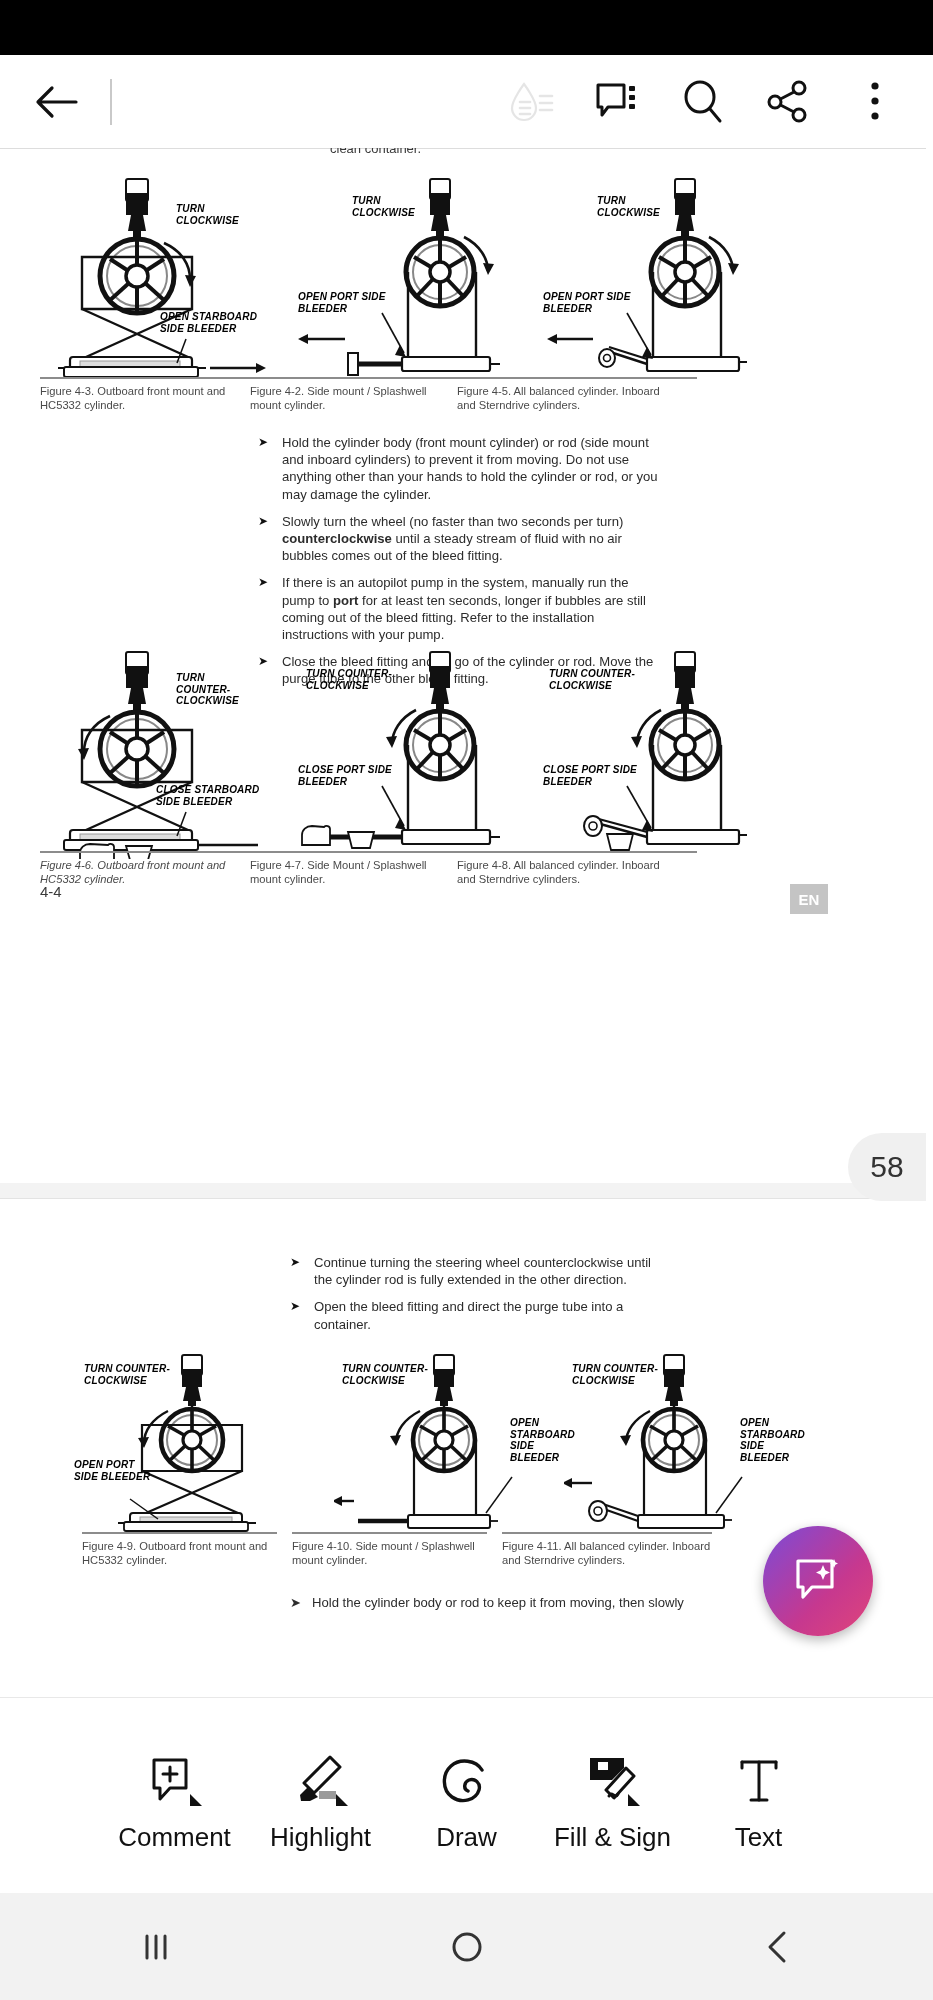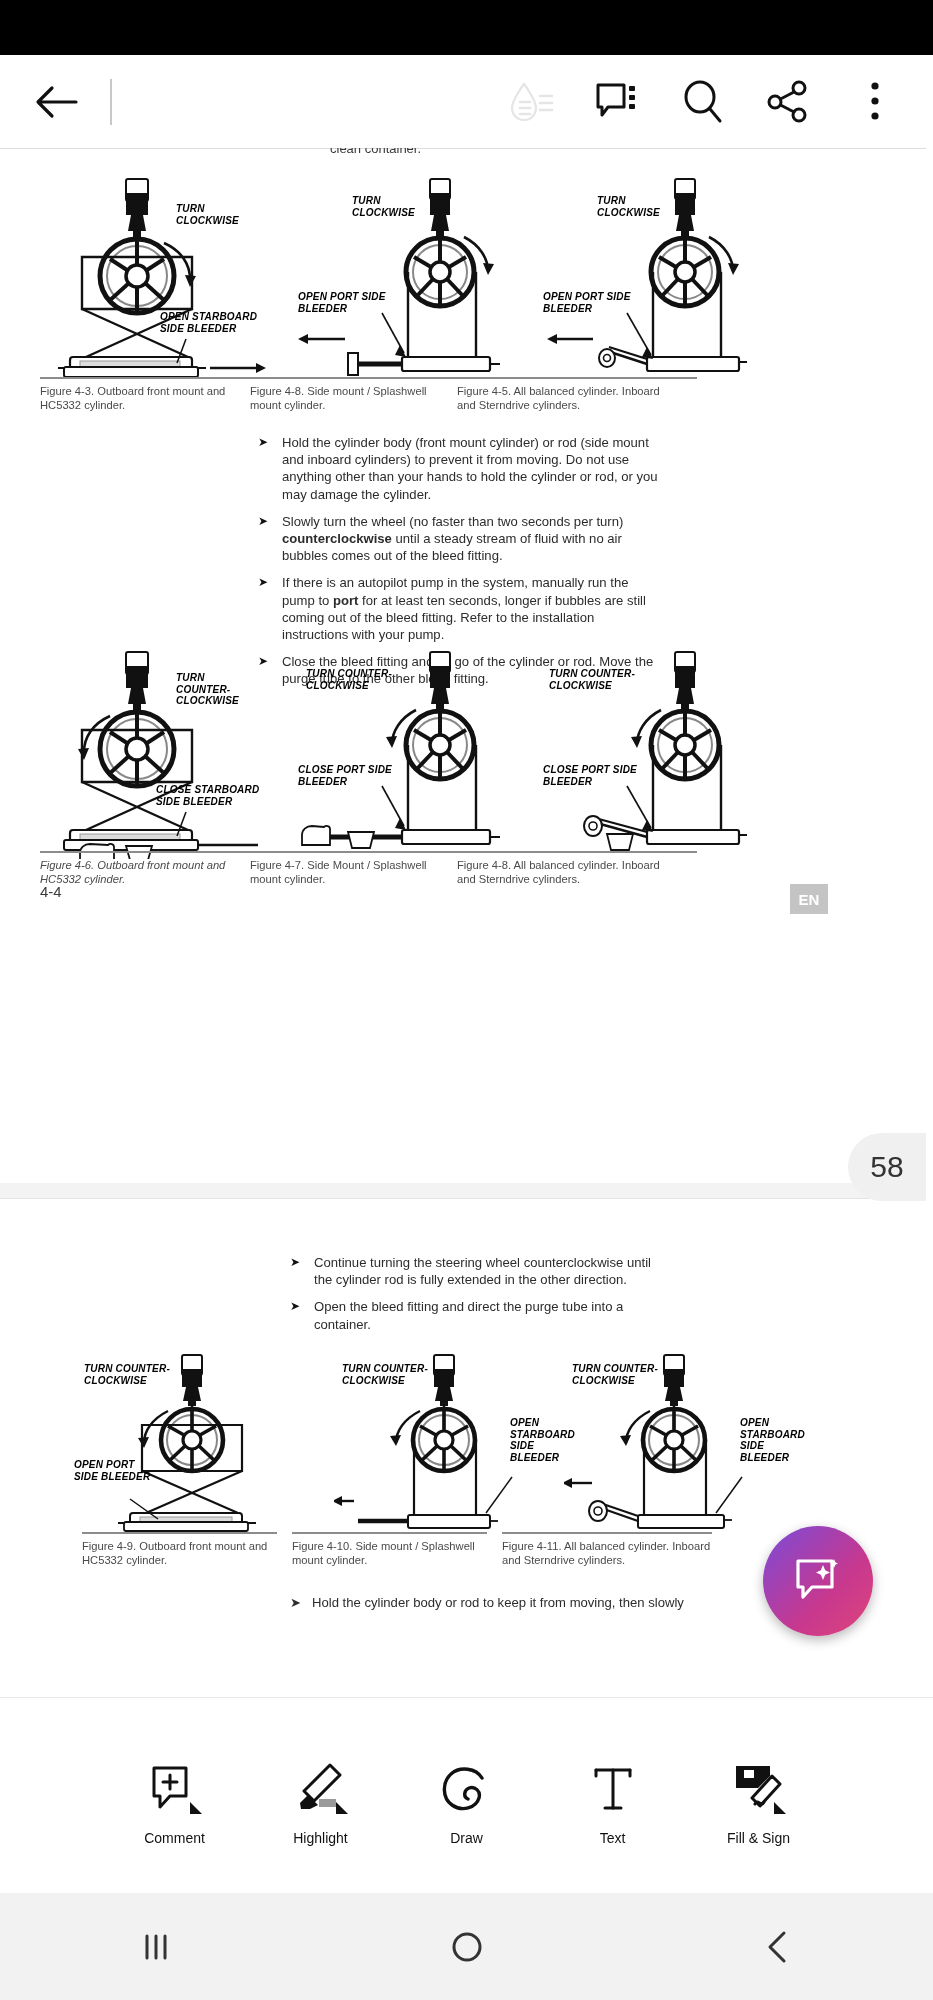--- a/index.html
+++ b/index.html
@@ -67,21 +67,21 @@
   .fab{position:absolute;left:763px;top:1378px;width:110px;height:110px;border-radius:55px;
      background:linear-gradient(135deg,#7b4bd8 0%,#c6388f 60%,#e0457a 100%);
      display:flex;align-items:center;justify-content:center;
      box-shadow:0 4px 12px rgba(0,0,0,.28);}
 
   
   .bottombar{position:absolute;left:0;top:1697px;width:933px;height:196px;background:#fff;
      border-top:1px solid #e8e8e8;display:flex;align-items:center;justify-content:center;gap:18px;}
   .tool{width:128px;display:flex;flex-direction:column;align-items:center;}
   .tool .tglyph{height:74px;display:flex;align-items:flex-end;justify-content:center;}
-  .tool .tlabel{font-size:14px;color:#111;margin-top:10px;white-space:nowrap;}
+  .tool .tlabel{font-size:26px;color:#111;margin-top:10px;white-space:nowrap;}
 
   
   .navbar{position:absolute;left:0;top:1893px;width:933px;height:107px;background:#f2f2f2;
      display:flex;align-items:center;justify-content:space-around;}
   .navbtn{width:120px;height:60px;display:flex;align-items:center;justify-content:center;}
 
   .cut-line{position:absolute;font-size:13.1px;color:#2c2c2c;overflow:hidden;}
 </style>
 </head>
 <body>
@@ -282,21 +282,21 @@
       </div>
     </div>
 
     <div class="figcap" style="position:absolute;left:40px;top:228px;width:228px;">
       <div class="rule"></div>
       <div style="white-space:pre-line;">Figure 4-3.  Outboard front mount and
 HC5332 cylinder.</div>
     </div>
     <div class="figcap" style="position:absolute;left:250px;top:228px;width:228px;">
       <div class="rule"></div>
-      <div style="white-space:pre-line;">Figure 4-8. Side mount / Splashwell
+      <div style="white-space:pre-line;">Figure 4-2. Side mount / Splashwell
 mount cylinder.</div>
     </div>
     <div class="figcap" style="position:absolute;left:457px;top:228px;width:240px;">
       <div class="rule"></div>
       <div style="white-space:pre-line;">Figure 4-5. All balanced cylinder. Inboard
 and Sterndrive cylinders.</div>
     </div>
 
     <div class="bodylist" style="left:258px;top:285px;width:400px;">
         <div class="bullet-row">
@@ -644,45 +644,45 @@
       <svg width="58" height="58" viewBox="0 0 58 58" fill="none">
         <path d="M44 16c-6-10-22-12-31-4C4 20 4 36 14 43c10 7 24 3 27-7 2-7-4-12-10-10-5 2-6 9-1 11" stroke="#111" stroke-width="3.4" stroke-linecap="round" fill="none"></path>
       </svg>
     </div>
     <div class="tlabel">Draw</div>
   </div>
 
   <div class="tool">
     <div class="tglyph">
       <svg width="58" height="58" viewBox="0 0 58 58" fill="none">
+        <path d="M6 4h34v10l-12 12H6z" fill="#111"></path>
+        <path d="M14 8h10v8H14z" fill="#fff"></path>
+        <path d="M42 14l8 8-20 22-8-8z" stroke="#111" stroke-width="3" stroke-linejoin="round"></path>
+        <path d="M25 42c3-6 6 4 9-2" stroke="#111" stroke-width="3" stroke-linecap="round" fill="none"></path>
+        <path d="M44 40v12h12z" fill="#111"></path>
+      </svg>
+    </div>
+    <div class="tlabel">Fill &amp; Sign</div>
+  </div>
+
+  <div class="tool">
+    <div class="tglyph">
+      <svg width="58" height="58" viewBox="0 0 58 58" fill="none">
         <g stroke="#111" stroke-width="3" stroke-linecap="round">
           <path d="M12 8h34"></path>
             <path d="M12 8v6"></path>
             <path d="M46 8v6"></path>
           <path d="M29 8v38"></path>
             <path d="M21 46h16"></path>
         </g>
       </svg>
     </div>
     <div class="tlabel">Text</div>
   </div>
 
-  <div class="tool">
-    <div class="tglyph">
-      <svg width="58" height="58" viewBox="0 0 58 58" fill="none">
-        <path d="M6 4h34v10l-12 12H6z" fill="#111"></path>
-        <path d="M14 8h10v8H14z" fill="#fff"></path>
-        <path d="M42 14l8 8-20 22-8-8z" stroke="#111" stroke-width="3" stroke-linejoin="round"></path>
-        <path d="M25 42c3-6 6 4 9-2" stroke="#111" stroke-width="3" stroke-linecap="round" fill="none"></path>
-        <path d="M44 40v12h12z" fill="#111"></path>
-      </svg>
-    </div>
-    <div class="tlabel">Fill &amp; Sign</div>
-  </div>
-
 </div>
 
 <div class="navbar">
   <div class="navbtn">
     <svg width="34" height="34" viewBox="0 0 34 34" fill="none">
       <g stroke="#333" stroke-width="3" stroke-linecap="round">
         <path d="M8 6v22"></path>
           <path d="M17 6v22"></path>
           <path d="M26 6v22"></path>
       </g>

